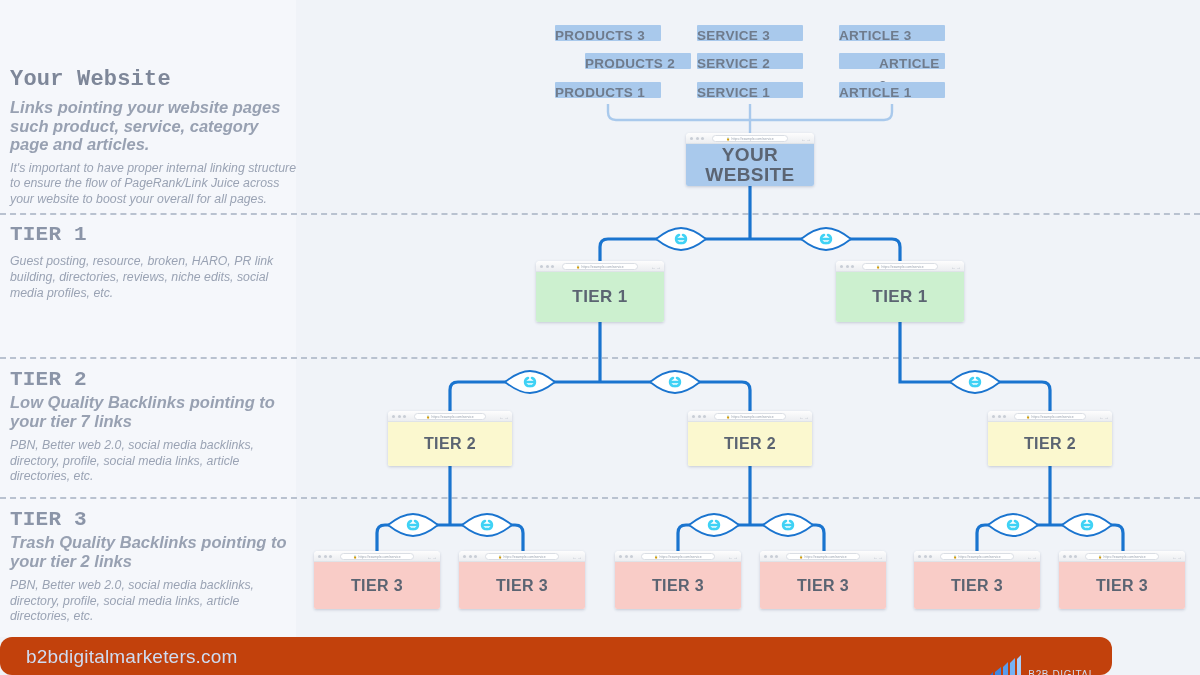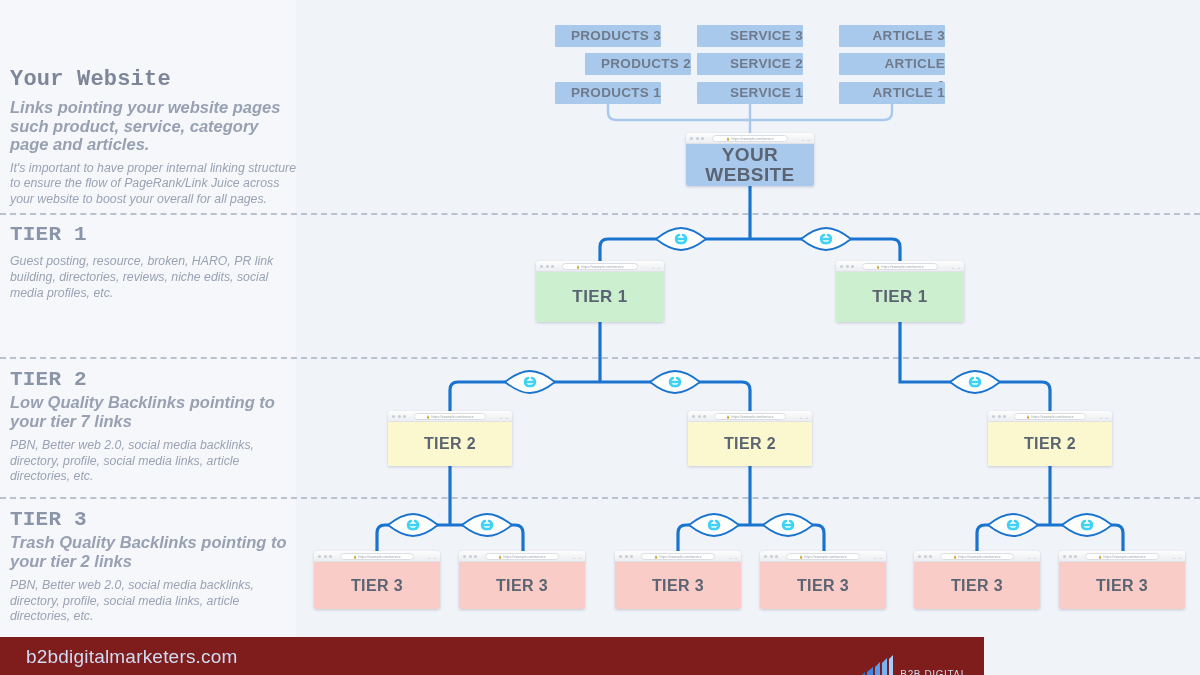--- a/index.html
+++ b/index.html
@@ -48,24 +48,24 @@
   #d3 .desc-body { font-size:12.3px; margin-top:8px; }
 
   
   .divider {
     position:absolute; left:0; width:1200px; height:0;
     border-top:2px dashed #b9c2d0;
   }
 
   
   .badge {
-    position:absolute; height:22px; line-height:22px;
+    position:absolute; height:16px; line-height:22px;
     background:#a9c9ec; color:#6f7b8c;
     font-size:13.5px; font-weight:bold; letter-spacing:.3px;
-    text-align:right; border-radius:1px;
+    text-align:left; border-radius:1px;
   }
 
   
   .win {
     position:absolute;
     background:#ffffff;
     border-radius:4px 4px 2px 2px;
     box-shadow:0 1px 3px rgba(40,60,90,.22);
     overflow:hidden;
   }
@@ -88,22 +88,23 @@
     width:100%; display:flex; align-items:center; justify-content:center;
     font-weight:bold; color:#5b6472; letter-spacing:.4px;
   }
   .win.blue  .body { background:#a9c9ec; }
   .win.green .body { background:#ccf0cf; }
   .win.yellow .body { background:#fbf8cf; }
   .win.pink  .body { background:#f9ccc7; }
 
   
   .footer {
-    position:absolute; left:0; bottom:0; width:984px; height:38px;
-    background:#7f1d1d;
+    position:absolute; left:0; bottom:0; width:1112px; height:38px;
+    background:#c2410c;
+    border-radius:12px;
   }
   .footer-url {
     position:absolute; left:26px; top:9px;
     color:#cfdcf2; font-size:19px; letter-spacing:.2px;
   }
   .brand { position:absolute; right:16px; top:6px; display:flex; align-items:center; gap:7px; }
   .brand-text { color:#cfdcf2; font-size:10px; font-weight:normal; line-height:1.18; letter-spacing:.6px;margin-top:26px; }
 
   svg.overlay { position:absolute; inset:0; width:1200px; height:675px; pointer-events:none; }
 </style>

